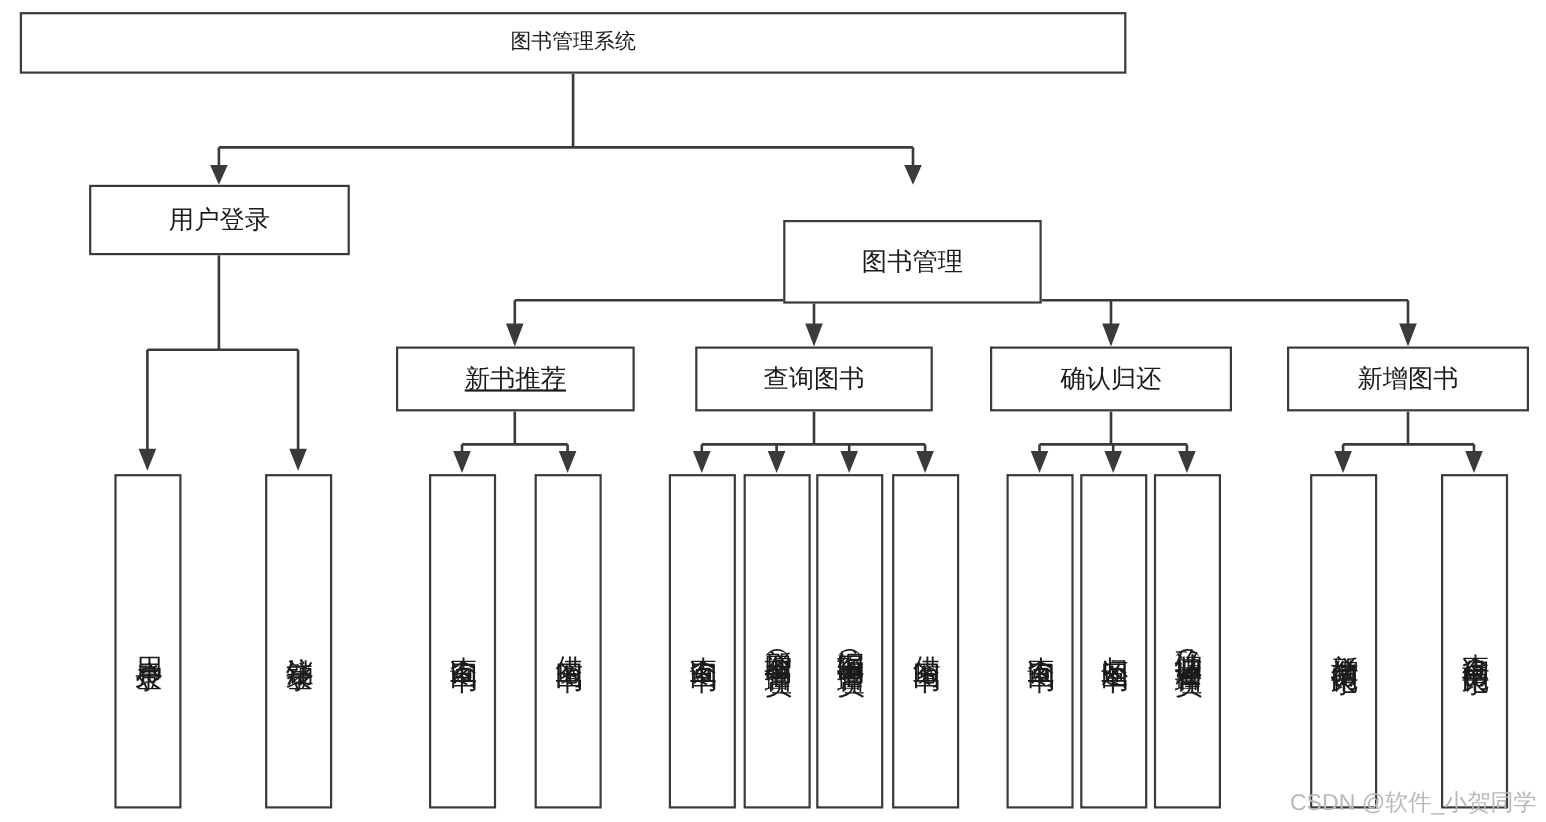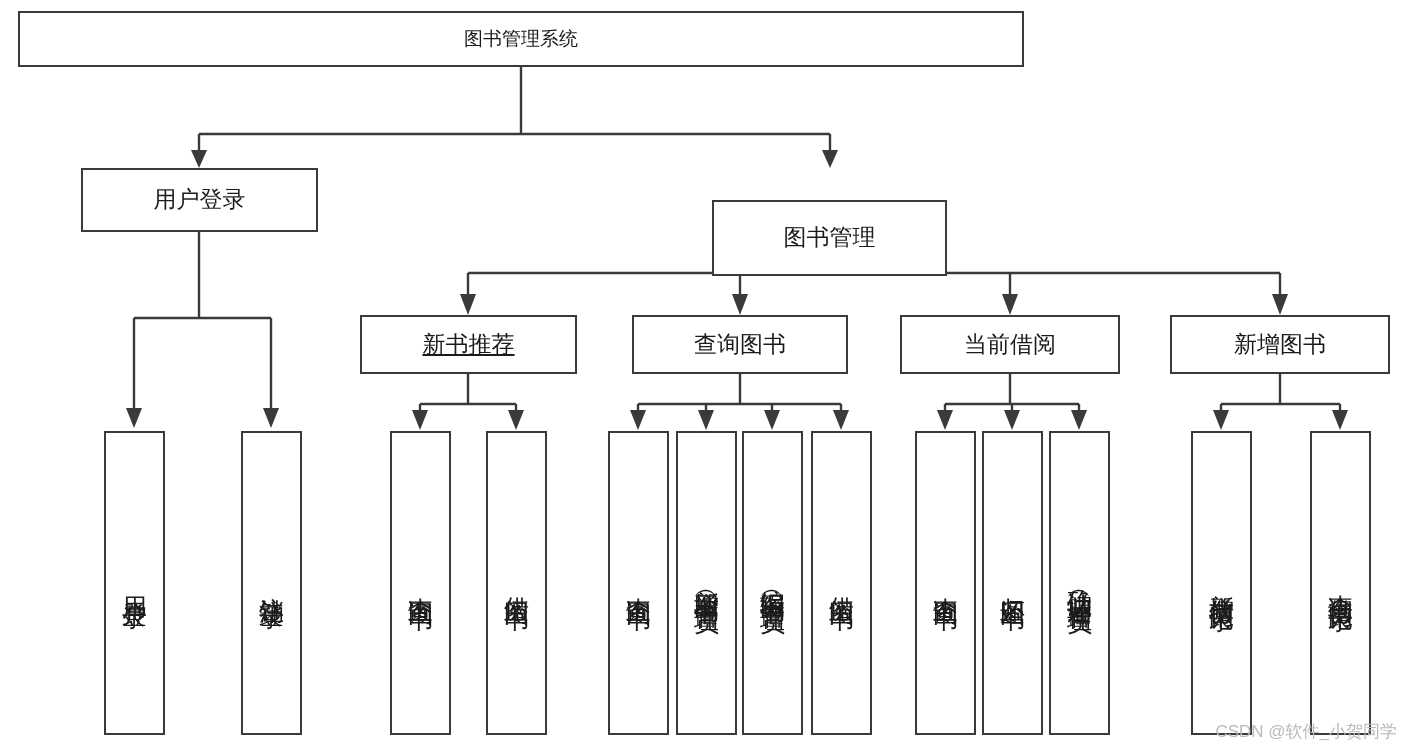--- a/index.html
+++ b/index.html
@@ -38,21 +38,21 @@
     line-height:1;
     white-space:normal;
     max-height:270px;
   }
   svg.links{position:absolute;left:0;top:0;width:1405px;height:747px;z-index:1;overflow:visible;}
   svg.links path,svg.links line{stroke:#3a3a3a;stroke-width:2.4;fill:none;}
   svg.links polygon{fill:#3a3a3a;}
   .watermark{
     position:absolute;
     right:8px;bottom:4px;
-    font-size:17px;
+    font-size:21px;
     color:#b9b9b9;
     z-index:5;
     white-space:nowrap;
     pointer-events:none;
   }
 </style>
 </head>
 <body>
 
 <div id="canvas">
@@ -133,21 +133,21 @@
     <span class="node-label">图书管理</span>
   </div>
 
   <div class="node horiz" style="left:360px;top:315px;width:217px;height:59px;text-decoration:underline;">
     <span class="node-label">新书推荐</span>
   </div>
   <div class="node horiz" style="left:632px;top:315px;width:216px;height:59px;">
     <span class="node-label">查询图书</span>
   </div>
   <div class="node horiz" style="left:900px;top:315px;width:220px;height:59px;">
-    <span class="node-label">当前借阅</span>
+    <span class="node-label">确认归还</span>
   </div>
   <div class="node horiz" style="left:1170px;top:315px;width:220px;height:59px;">
     <span class="node-label">新增图书</span>
   </div>
 
   <div class="node vert" style="left:104px;top:431px;width:61px;height:304px;">
     <span class="node-label">用户登录</span>
   </div>
   <div class="node vert" style="left:241px;top:431px;width:61px;height:304px;">
     <span class="node-label">注销登录</span>

